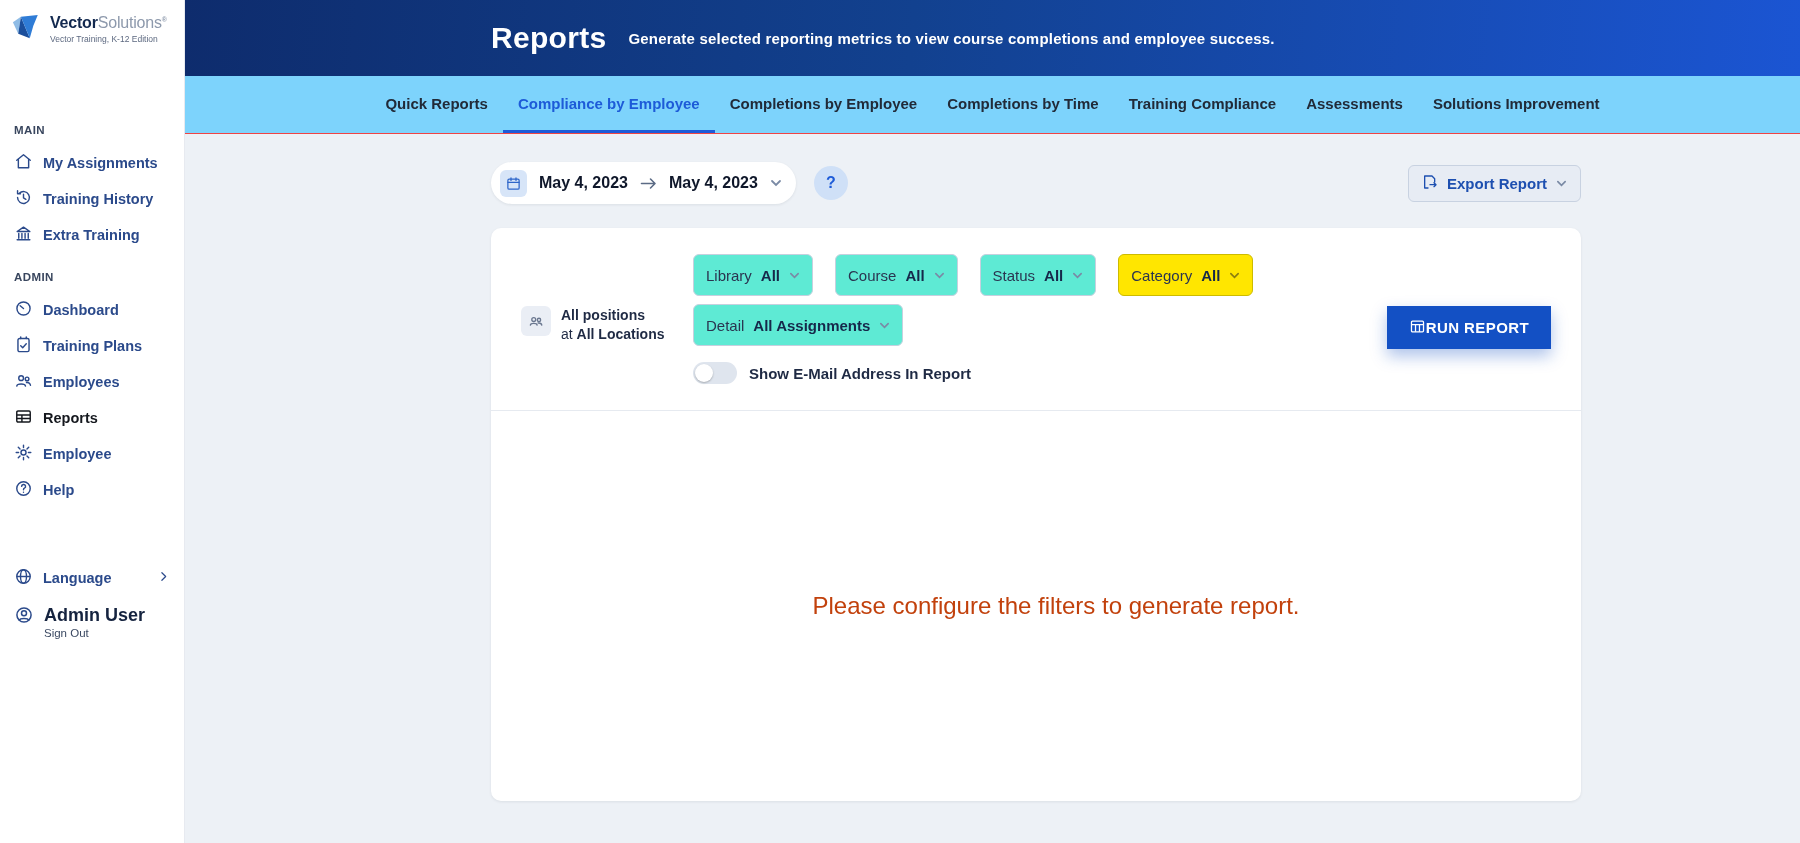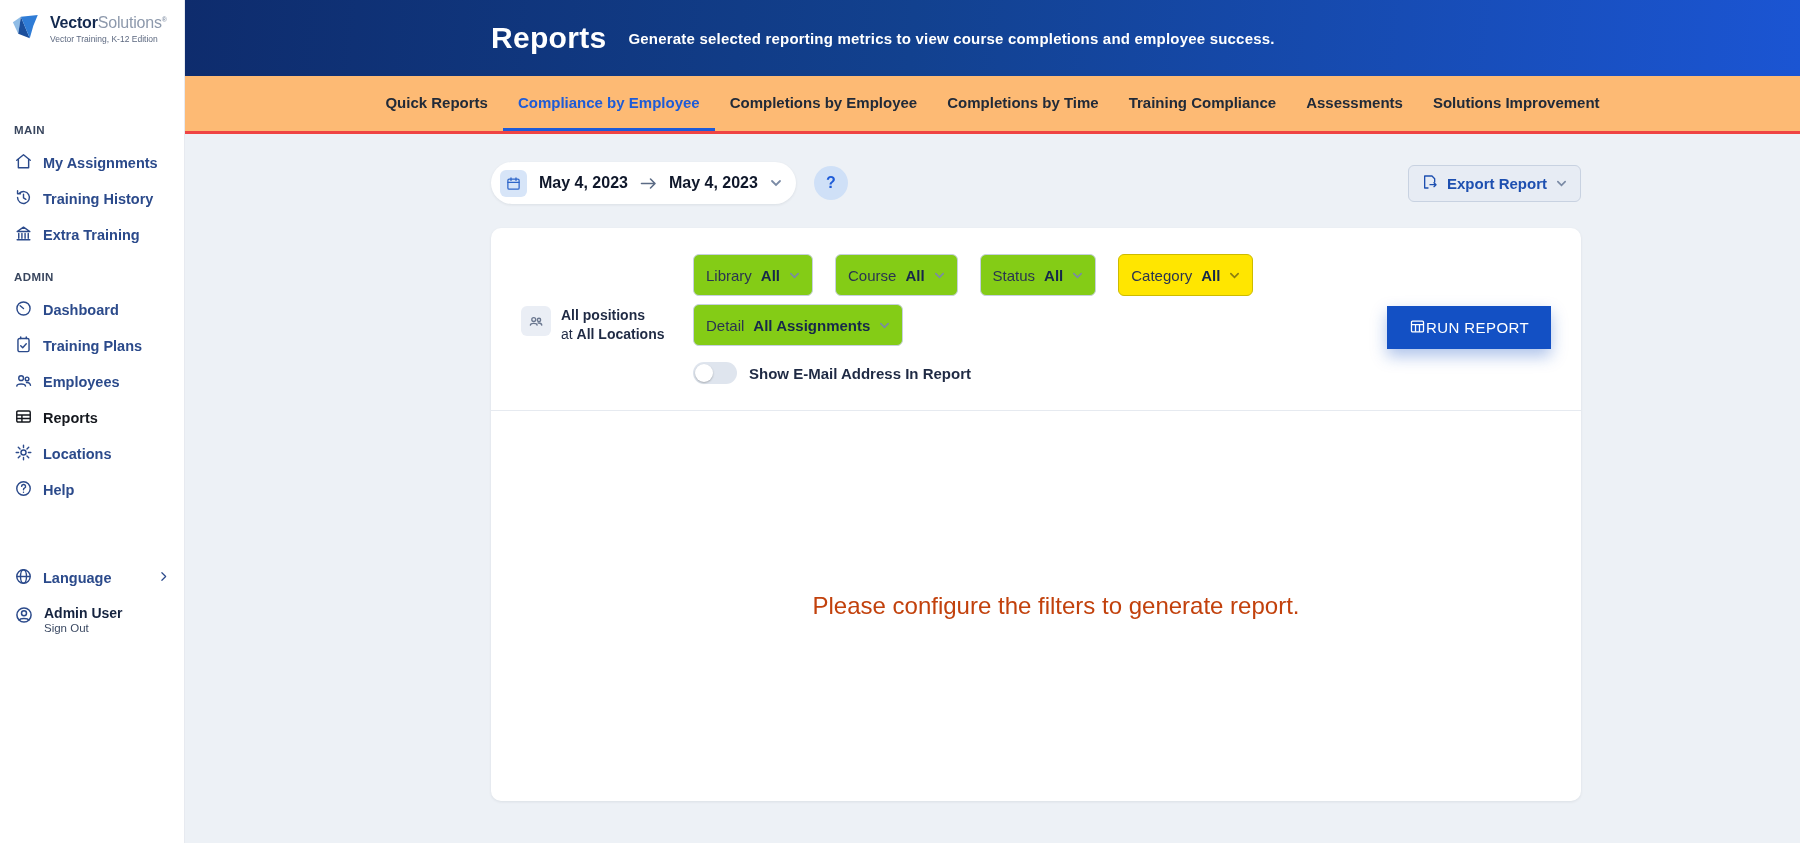--- a/index.html
+++ b/index.html
@@ -22,31 +22,31 @@
   .nav { margin-top: 48px; }
   .section-title { font-size: 11.5px; font-weight: 700; color: #39465e; letter-spacing: 0.4px; padding: 0 14px 9px; }
   .nav-item { display: flex; align-items: center; gap: 10px; padding: 7px 14px; font-size: 14.5px; font-weight: 600; color: #2b4a8b; cursor: pointer; white-space: nowrap; }
   .nav-item svg { flex: 0 0 auto; }
   .nav-item.active { color: #15181e; font-weight: 700; }
   .admin-title { margin-top: 18px; }
 
   .sidebar-footer { margin-top: 52px; }
   .lang-chev { margin-left: auto; }
   .user-row { display: flex; gap: 10px; padding: 9px 14px; align-items: flex-start; cursor: pointer; }
-  .user-name { font-size: 14px; font-weight: 700; color: #15233f; line-height: 1.2; }
+  .user-name { font-size: 18px; font-weight: 700; color: #15233f; line-height: 1.2; }
   .sign-out { font-size: 11.5px; color: #3c4a63; cursor: pointer; }
 
   
   .main { flex: 1; display: flex; flex-direction: column; min-width: 0; }
 
   .topbar { height: 76px; flex: 0 0 76px; background: linear-gradient(95deg, #0e2c6d 0%, #12418f 45%, #1b55d3 100%); display: flex; align-items: center; padding-left: 306px; gap: 22px; color: #fff; }
   .topbar h1 { font-size: 30px; font-weight: 700; letter-spacing: 0.3px; }
   .topbar .subtitle { font-size: 15px; font-weight: 700; letter-spacing: 0.2px; }
 
-  .tabbar { height: 58px; flex: 0 0 58px; background: #fdba74; display: flex; justify-content: center; align-items: stretch; border-bottom: 3px solid #ef4444; }
+  .tabbar { height: 58px; flex: 0 0 58px; background: #7dd3fc; display: flex; justify-content: center; align-items: stretch; border-bottom: 1px solid #ef4444; }
   .tab { display: flex; align-items: center; padding: 0 15px; font-size: 15px; font-weight: 700; color: #212a38; border-bottom: 3px solid transparent; cursor: pointer; white-space: nowrap; }
   .tab.active { color: #1d5bd8; border-bottom-color: #1d5bd8; }
 
   .content { flex: 1; background: #edf1f6; }
   .container { width: 1090px; margin-left: 306px; padding-top: 28px; }
 
   
   .toolbar { display: flex; align-items: center; }
   .date-pill { background: #fff; border-radius: 22px; height: 42px; display: flex; align-items: center; padding: 0 14px 0 9px; gap: 12px; box-shadow: 0 1px 3px rgba(16,24,40,.08); cursor: pointer; }
   .cal-box { width: 27px; height: 27px; background: #d7e5f8; border-radius: 6px; display: flex; align-items: center; justify-content: center; }
@@ -58,29 +58,29 @@
 
   
   .card { margin-top: 24px; background: #fff; border-radius: 10px; box-shadow: 0 1px 3px rgba(16,24,40,.08); padding-top: 26px; }
   .filter-grid { display: flex; padding: 0 30px; }
   .filter-left { width: 172px; min-width: 172px; padding-top: 52px; display: flex; gap: 10px; align-items: flex-start; }
   .pos-icon-box { width: 30px; height: 30px; background: #eaeef5; border-radius: 6px; display: flex; align-items: center; justify-content: center; color: #6b7890; }
   .pos-lines { font-size: 14px; color: #1f2a44; line-height: 1.35; }
   .pos-bold { font-weight: 700; }
   .filter-center { flex: 1; }
   .filter-row { display: flex; gap: 22px; margin-bottom: 8px; }
-  .dropdown { height: 42px; background: #84cc16; border: 1px solid #c6d0de; border-radius: 6px; display: flex; align-items: center; gap: 9px; padding: 0 12px; font-size: 15px; color: #2a3550; cursor: pointer; white-space: nowrap; }
+  .dropdown { height: 42px; background: #5eead4; border: 1px solid #c6d0de; border-radius: 6px; display: flex; align-items: center; gap: 9px; padding: 0 12px; font-size: 15px; color: #2a3550; cursor: pointer; white-space: nowrap; }
   .dropdown .val { font-weight: 700; color: #16284a; }
   .dropdown.highlight { background: #ffe600; border-color: #cdbb00; justify-content: flex-end; }
   .dropdown.highlight .chev { color: #8a7d10; }
   .toggle-row { display: flex; align-items: center; gap: 12px; margin-top: 16px; }
   .toggle { width: 44px; height: 22px; border-radius: 12px; background: #dfe5ee; position: relative; cursor: pointer; }
   .toggle .knob { position: absolute; left: 2px; top: 2px; width: 18px; height: 18px; border-radius: 50%; background: #fff; box-shadow: 0 1px 2px rgba(0,0,0,.25); }
   .toggle-label { font-size: 15px; font-weight: 700; color: #1f2a44; }
-  .run-btn { margin-left: auto; margin-top: 52px; height: 43px; background: #1350c4; color: #fff; border: none; border-radius: 0; font-weight: 400; font-size: 15px; letter-spacing: 0.4px; display: flex; align-items: center; gap: 0; padding: 0 22px; box-shadow: 0 7px 16px rgba(19,80,196,.35); cursor: pointer; font-family: "Liberation Sans", sans-serif; white-space: nowrap; }
+  .run-btn { margin-left: auto; margin-top: 52px; height: 43px; background: #1350c4; color: #fff; border: none; border-radius: 0; font-weight: 700; font-size: 15px; letter-spacing: 0.4px; display: flex; align-items: center; gap: 0; padding: 0 22px; box-shadow: 0 7px 16px rgba(19,80,196,.35); cursor: pointer; font-family: "Liberation Sans", sans-serif; white-space: nowrap; }
   .card-divider { border: none; border-top: 1px solid #e6eaf0; margin-top: 26px; }
   .empty { height: 390px; display: flex; align-items: center; justify-content: center; color: #c2410c; font-size: 24px; margin-left: 40px; }
 </style>
 </head>
 <body>
 
 <div class="app">
 
   <aside class="sidebar">
     <div class="logo">
@@ -155,21 +155,21 @@
               <rect x="3.5" y="5" width="17" height="14" rx="1.5"></rect>
               <path d="M3.5 10h17M3.5 14.5h17M10 10v9"></path>
             </svg></span>
         <span>Reports</span>
       </div>
       <div class="nav-item">
         <span><svg width="19" height="19" viewBox="0 0 24 24" fill="none" stroke="currentColor" stroke-width="1.8" stroke-linecap="round">
               <circle cx="12" cy="12" r="3.2"></circle>
               <path d="M12 2.8v3M12 18.2v3M2.8 12h3M18.2 12h3M5.4 5.4l2.2 2.2M16.4 16.4l2.2 2.2M18.6 5.4l-2.2 2.2M7.6 16.4l-2.2 2.2"></path>
             </svg></span>
-        <span>Locations</span>
+        <span>Employee</span>
       </div>
       <div class="nav-item">
         <span><svg width="19" height="19" viewBox="0 0 24 24" fill="none" stroke="currentColor" stroke-width="1.8" stroke-linecap="round">
               <circle cx="12" cy="12" r="8.5"></circle>
               <path d="M9.6 9.3a2.5 2.5 0 1 1 3.6 2.3c-.8.4-1.2 1-1.2 1.9"></path>
               <path d="M12 16.6v.2"></path>
             </svg></span>
         <span>Help</span>
       </div>
     </nav>

